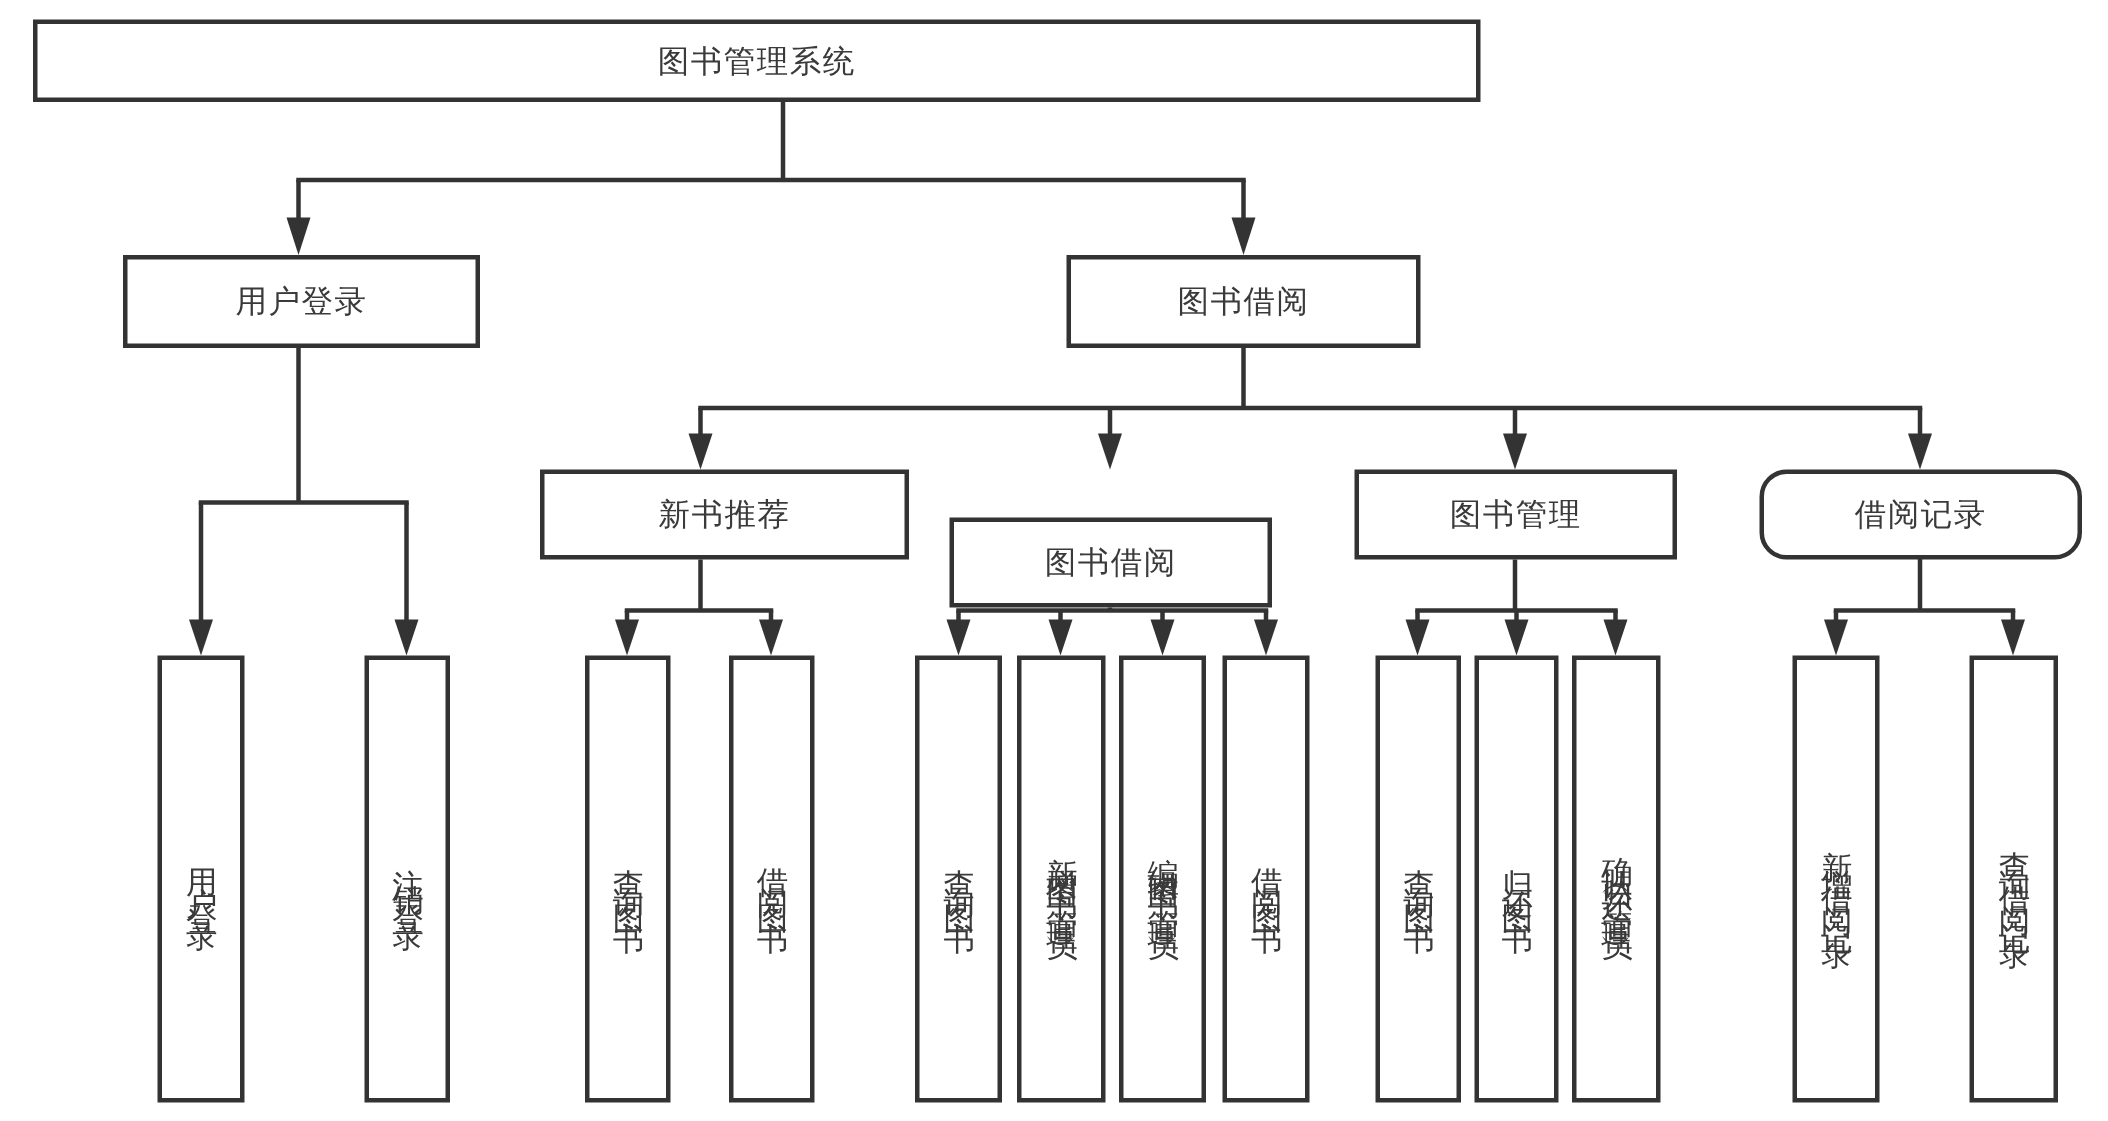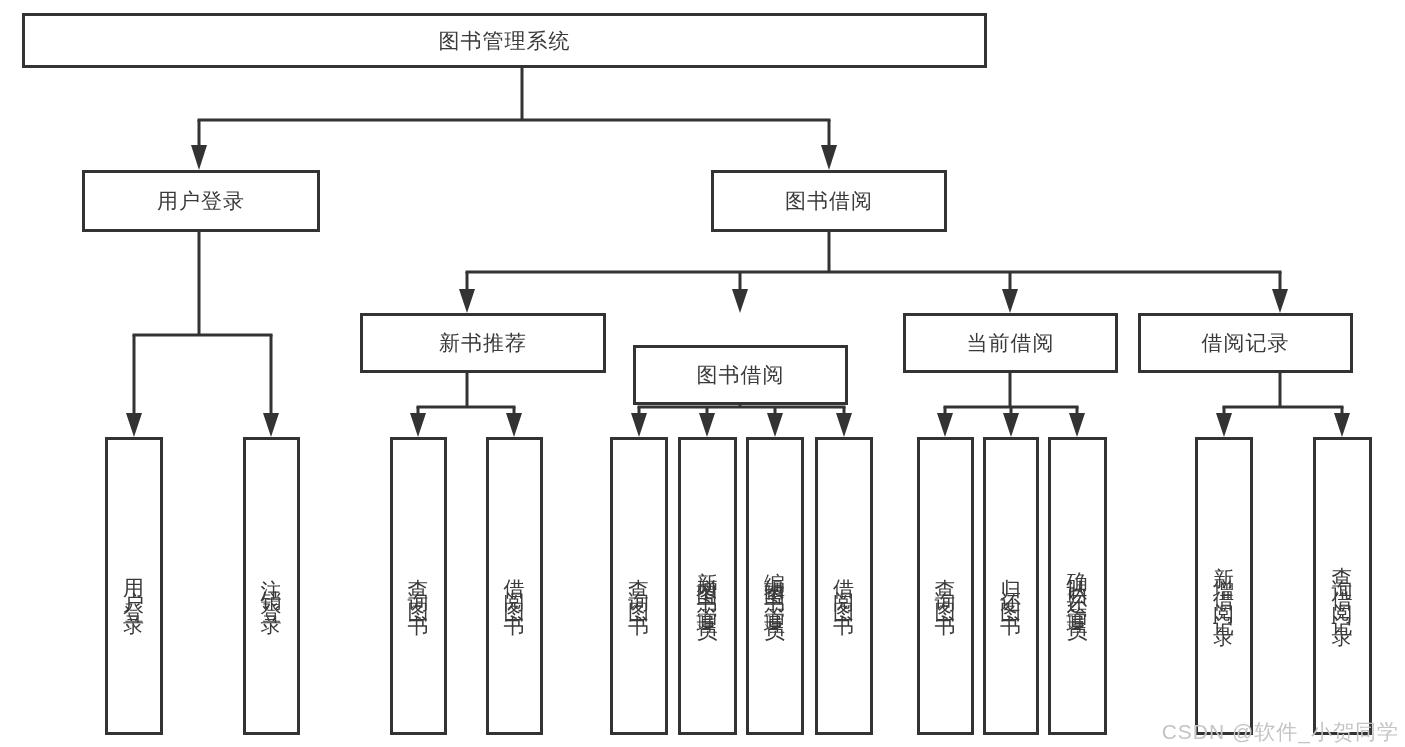--- a/index.html
+++ b/index.html
@@ -155,23 +155,23 @@
     <span>图书借阅</span>
   </div>
 
   <div class="node" style="left:360px; top:313px; width:246px; height:60px;">
     <span>新书推荐</span>
   </div>
   <div class="node" style="left:633px; top:313px; width:215px; height:60px;margin-top:32px;">
     <span>图书借阅</span>
   </div>
   <div class="node" style="left:903px; top:313px; width:215px; height:60px;">
-    <span>当前借阅</span>
-  </div>
-  <div class="node" style="left:1138px; top:313px; width:215px; height:60px;">
+    <span>图书管理</span>
+  </div>
+  <div class="node" style="left:1173px; top:313px; width:215px; height:60px;border-radius:18px;">
     <span>借阅记录</span>
   </div>
 
   <div class="vnode" style="left:105px; top:437px; width:58px; height:298px;">
     <span>用户登录</span>
   </div>
   <div class="vnode" style="left:243px; top:437px; width:57px; height:298px;">
     <span>注销登录</span>
   </div>
 
@@ -205,15 +205,14 @@
     <span>确认归还（管理员）</span>
   </div>
 
   <div class="vnode" style="left:1195px; top:437px; width:58px; height:298px;">
     <span>新增借阅记录</span>
   </div>
   <div class="vnode" style="left:1313px; top:437px; width:59px; height:298px;">
     <span>查询借阅记录</span>
   </div>
 
-  <div id="watermark">CSDN @软件_小贺同学</div>
 
 </div>
 
 </body></html>

